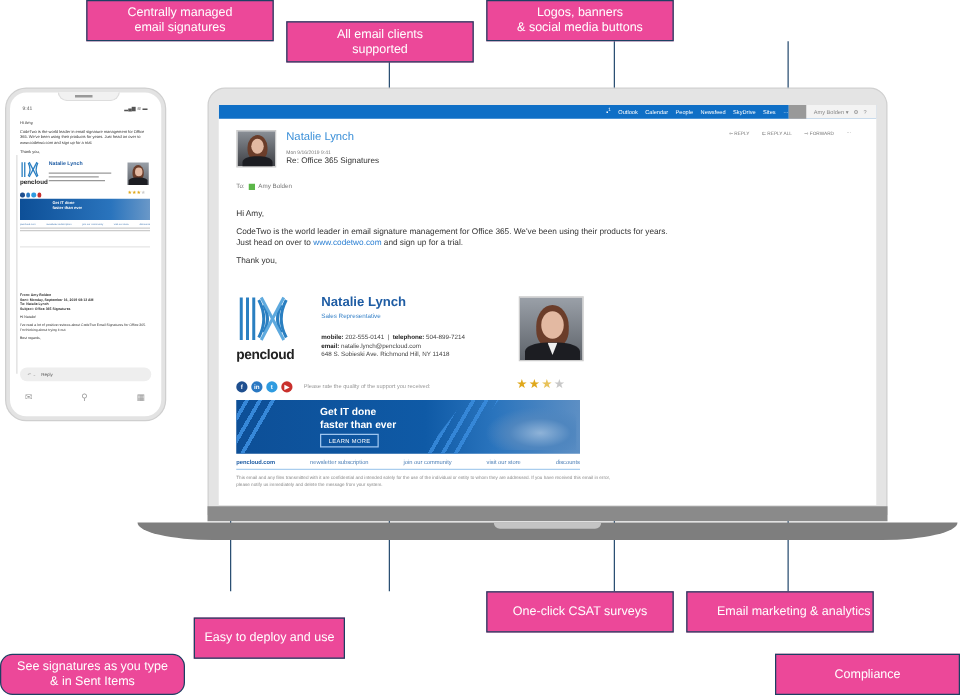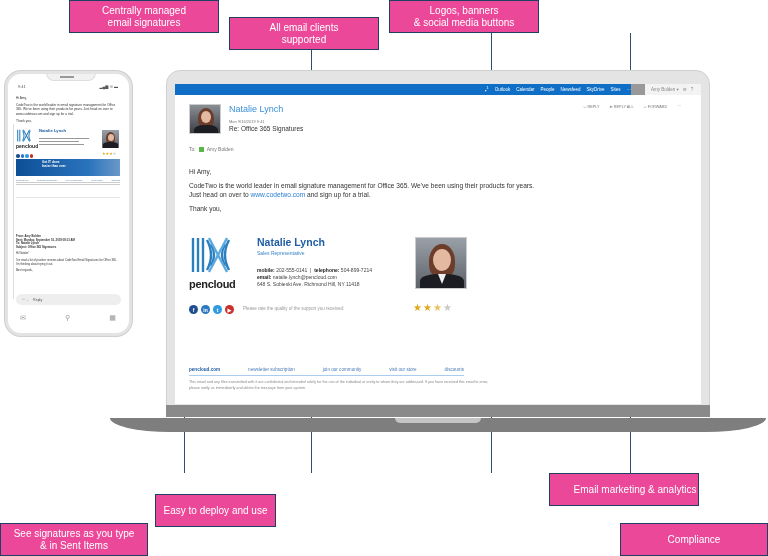--- a/index.html
+++ b/index.html
@@ -209,20 +209,28 @@
       <span style="background:#c9302c">▶</span>
     </div>
     <div class="rate">Please rate the quality of the support you received:</div>
     <div class="stars">
       <span style="color:#e0a81b">★</span>
       <span style="color:#e0a81b">★</span>
       <span style="color:#e8c25a">★</span>
       <span style="color:#c8c8c8">★</span>
     </div>
 
+    <div class="banner">
+      <div class="stripes"></div>
+      <div class="stripes2"></div>
+      <div class="jet"></div>
+      <div class="head">Get IT done
+faster than ever</div>
+      <div class="cta">LEARN MORE</div>
+    </div>
     <div class="links">
       <span>pencloud.com</span>
       <span>newsletter subscription</span>
       <span>join our community</span>
       <span>visit our store</span>
       <span>discounts</span>
     </div>
     <div class="rule"></div>
     <div class="disclaimer">This email and any files transmitted with it are confidential and intended solely for the use of the individual or entity to whom they are addressed. If you have received this email in error, please notify us immediately and delete the message from your system.</div>
 
@@ -306,19 +314,20 @@
       <span style="color:#aaa">↶ ⌄</span>
       <span>Reply</span>
     </div>
     <div class="tabs">
       <span>✉</span>
       <span>⚲</span>
       <span>▦</span>
     </div>
   </div>
 
+  <div class="box" style="left:389px;top:473px;width:150px;height:33px;">One-click CSAT surveys</div>
   <div class="box" style="left:549px;top:473px;width:150px;height:33px;padding-left:22px;">Email marketing &amp; analytics</div>
 
-  <div class="box" style="left:0;top:523px;width:148px;height:33px;">See signatures as you type
+  <div class="box" style="left:0;top:523px;width:148px;height:33px;border-radius:10px;">See signatures as you type
 &amp; in Sent Items</div>
   <div class="box" style="left:155px;top:494px;width:121px;height:33px;">Easy to deploy and use</div>
   <div class="box" style="left:620px;top:523px;width:148px;height:33px;">Compliance</div>
 </div>
 
 </body></html>

